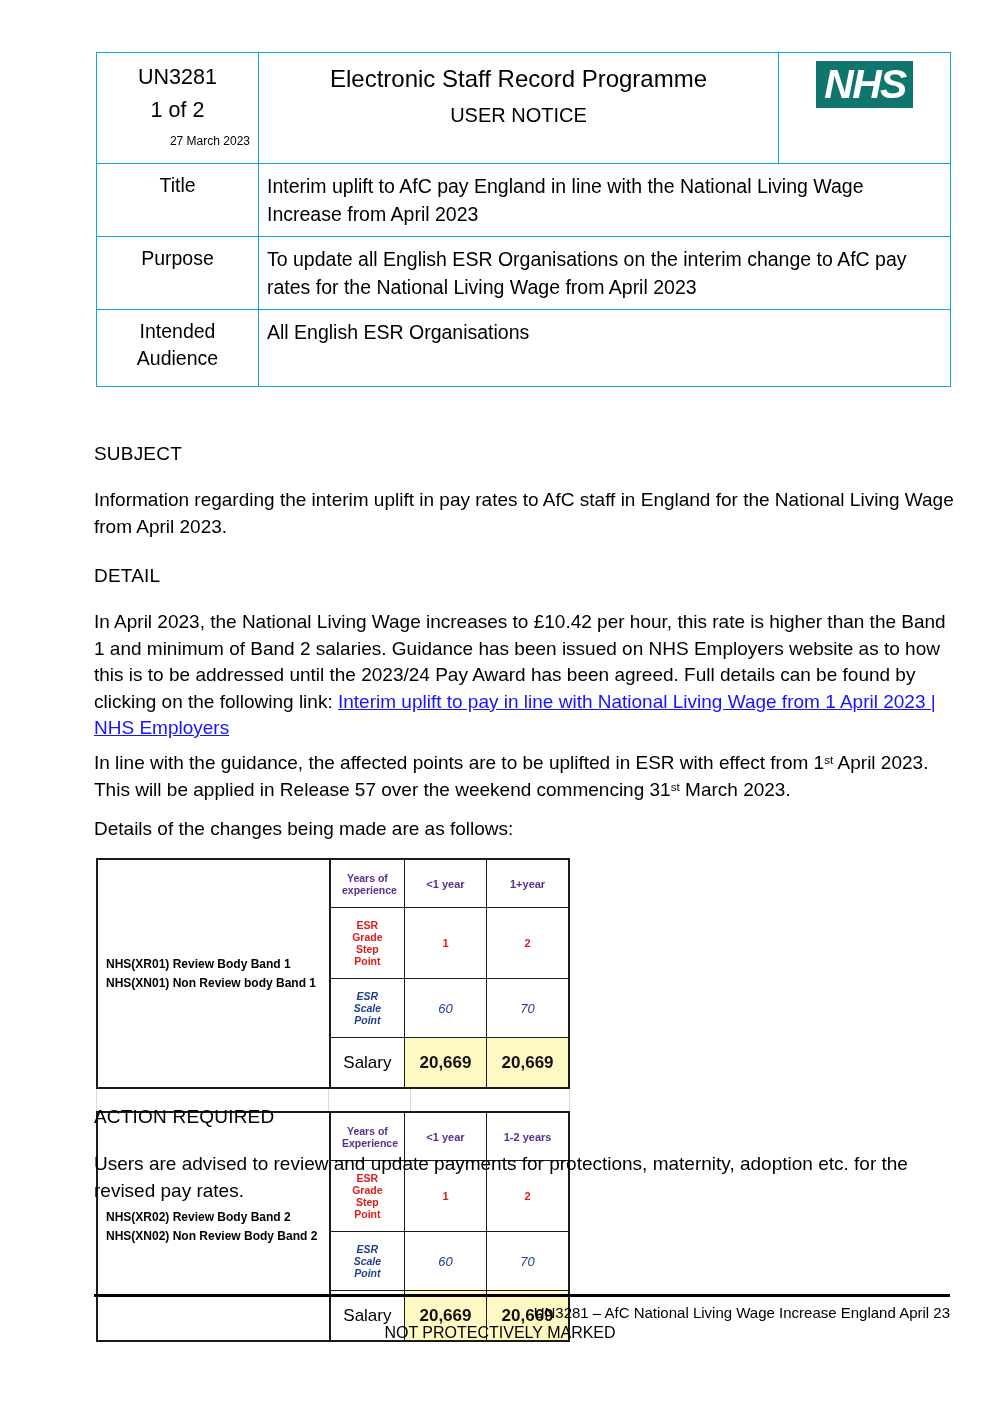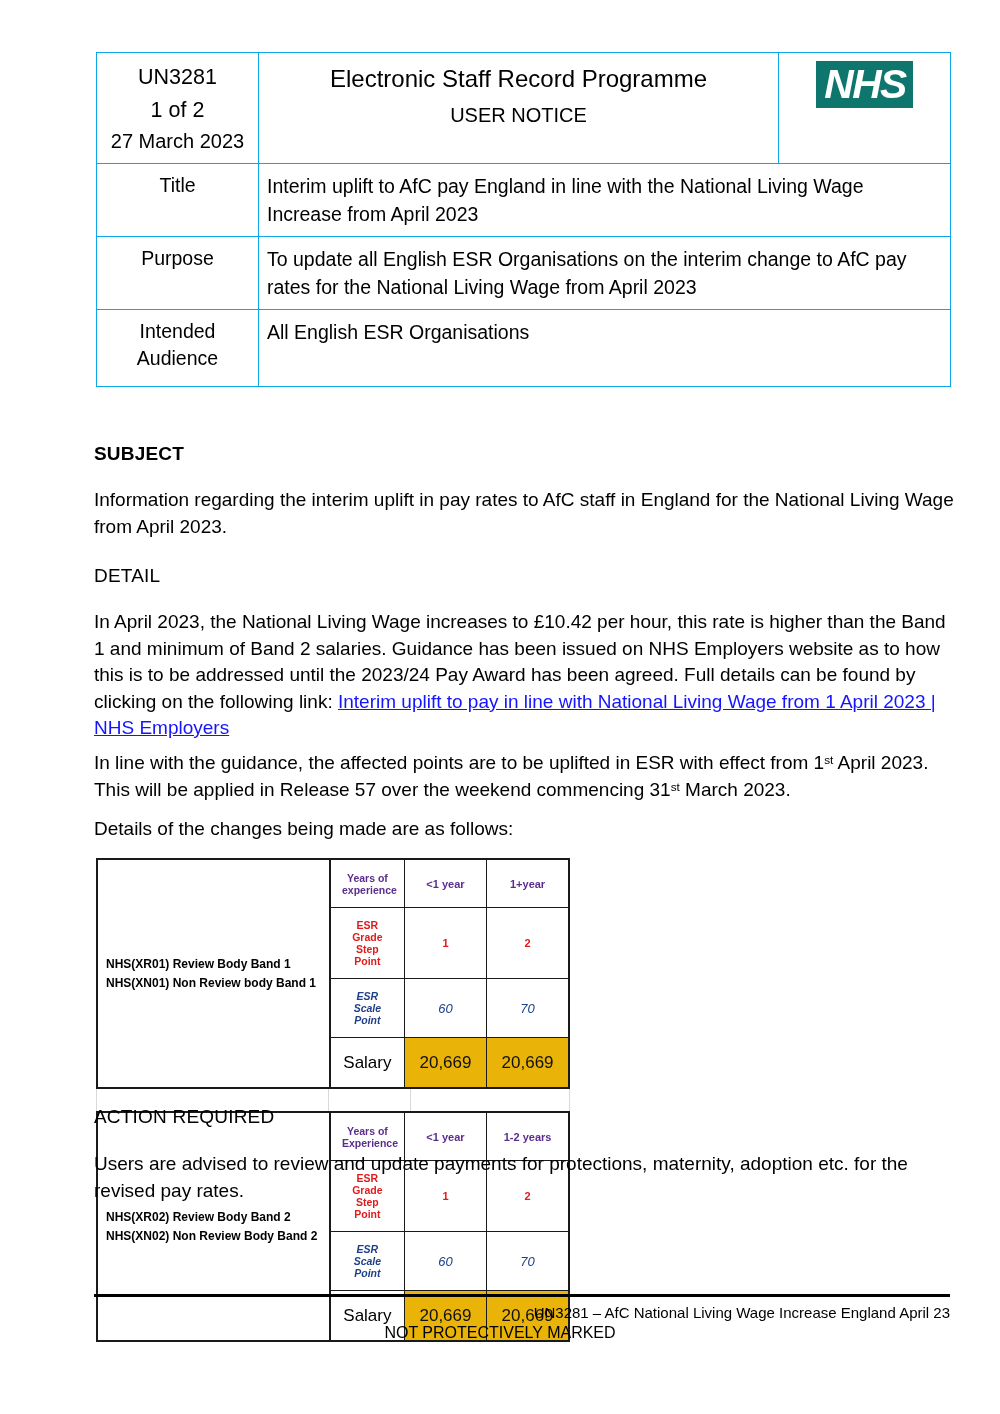--- a/index.html
+++ b/index.html
@@ -48,22 +48,23 @@
   }
   .ref-cell .ref-line1 {
     font-size: 21.5px;
     line-height: 33px;
   }
   .ref-cell .ref-line2 {
     font-size: 21.5px;
     line-height: 33px;
   }
   .ref-cell .ref-line3 {
-    font-size: 20px;
+    font-size: 12px;
     line-height: 28px;
+    text-align: right;
   }
 
   .prog-cell {
     text-align: center;
     padding: 16px 8px 18px 8px;
   }
   .prog-cell .prog-title {
     font-size: 24px;
     line-height: 36px;
   }
@@ -189,22 +190,22 @@
     color: #e01b1b;
     font-weight: bold;
     font-size: 11px;
   }
   .v-scale {
     color: #1f3f87;
     font-style: italic;
     font-size: 13px;
   }
   .v-salary {
-    background: #eab308;
-    font-weight: normal;
+    background: #fef9c3;
+    font-weight: bold;
     font-size: 17px;
     color: #111111;
   }
   .pt tr.r-salary td { height: 27px; }
   .pt tr.r-head td { height: 25px; }
   .pt tr.r-grade td { height: 25px; }
   .pt tr.r-scale td { height: 25px; }
 
   .pt-gap {
     height: 22px;
@@ -286,21 +287,21 @@
         <td class="lbl-cell">Purpose</td>
         <td class="val-cell" colspan="2">To update all English ESR Organisations on the interim change to AfC pay rates for the National Living Wage from April 2023</td>
       </tr>
       <tr>
         <td class="lbl-cell">Intended Audience</td>
         <td class="val-cell tall" colspan="2">All English ESR Organisations</td>
       </tr>
     </tbody>
   </table>
 
-  <div class="body-text sec-head" style="top:441px;font-weight:bold;">SUBJECT</div>
+  <div class="body-text sec-head" style="top:441px;">SUBJECT</div>
 
   <div class="body-text para" style="top:487px;">Information regarding the interim uplift in pay rates to AfC staff in England for the National Living Wage from April 2023.</div>
 
   <div class="body-text sec-head" style="top:563px;">DETAIL</div>
 
   <div class="body-text para" style="top:609px;"><span>In April 2023, the National Living Wage increases to £10.42 per hour, this rate is higher than the Band 1 and minimum of Band 2 salaries.  Guidance has been issued on NHS Employers website as to how this is to be addressed until the 2023/24 Pay Award has been agreed.  Full details can be found by clicking on the following link: </span><a class="doclink" href="#">Interim uplift to pay in line with National Living Wage from 1 April 2023 | NHS Employers</a></div>
 
   <div class="body-text para" style="top:750px;"><span>In line with the guidance, the affected points are to be uplifted in ESR with effect from 1</span><sup>st</sup><span> April 2023.  This will be applied in Release 57 over the weekend commencing 31</span><sup>st</sup><span> March 2023.</span></div>
 
   <div class="body-text para" style="top:816px;">Details of the changes being made are as follows:</div>

